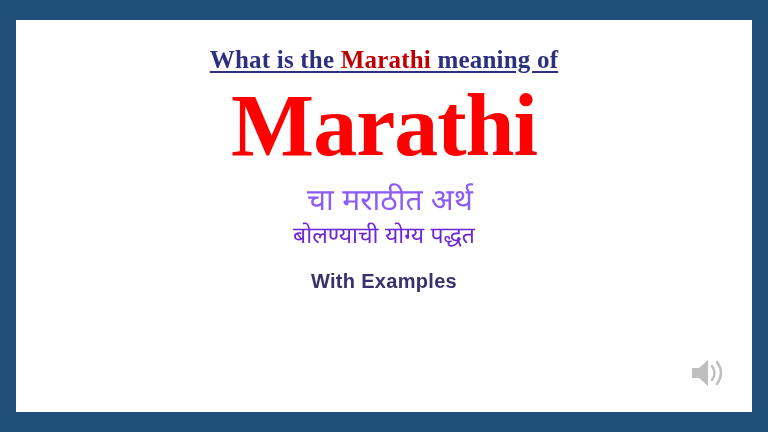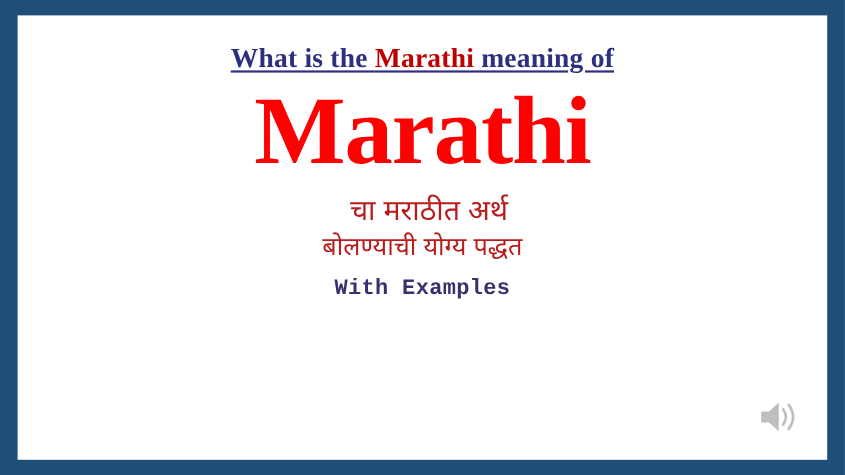--- a/index.html
+++ b/index.html
@@ -12,21 +12,21 @@
     background: #1f4e79;
     font-family: "Liberation Serif", serif;
     overflow: hidden;
   }
   .slide {
     position: relative;
     width: 768px;
     height: 432px;
     background: #1f4e79;
     box-sizing: border-box;
-    padding: 14px 16px;
+    padding: 20px 16px;
   }
   .card {
     position: relative;
     width: 100%;
     height: 100%;
     background: #ffffff;
     box-sizing: border-box;
     display: flex;
     flex-direction: column;
     align-items: center;
@@ -50,36 +50,36 @@
     font-family: "Liberation Serif", serif;
     font-weight: bold;
     font-size: 88px;
     line-height: 1.05;
     color: #ff0000;
     letter-spacing: -1px;
   }
   .sub1 {
     margin-top: 8px;
     font-family: "Liberation Sans", sans-serif;
-    font-size: 26px;
-    color: #b91c1c;
+    font-size: 30px;
+    color: #8b5cf6;
     line-height: 1.32;
     text-align: center;
     margin-left: 12px;
   }
   .sub2 {
     font-family: "Liberation Sans", sans-serif;
     font-size: 23px;
-    color: #b91c1c;
+    color: #6d28d9;
     line-height: 1.32;
     text-align: center;
   }
   .with-examples {
-    margin-top: 12px;
-    font-family: Liberation Mono, monospace;
+    margin-top: 20px;
+    font-family: Liberation Sans, sans-serif;
     font-weight: bold;
     font-size: 20px;
     color: #3b2f6e;
     letter-spacing: 0.3px;
   }
   .logo {
     position: absolute;
     left: 32px;
     bottom: 38px;
     font-family: "Liberation Serif", serif;

